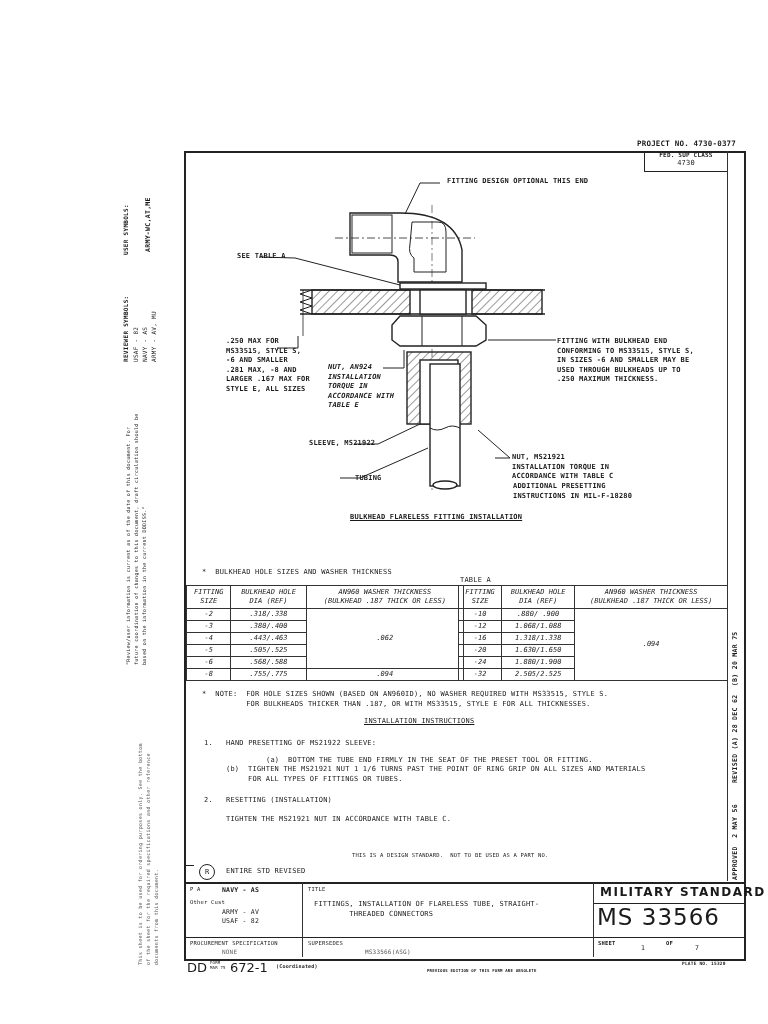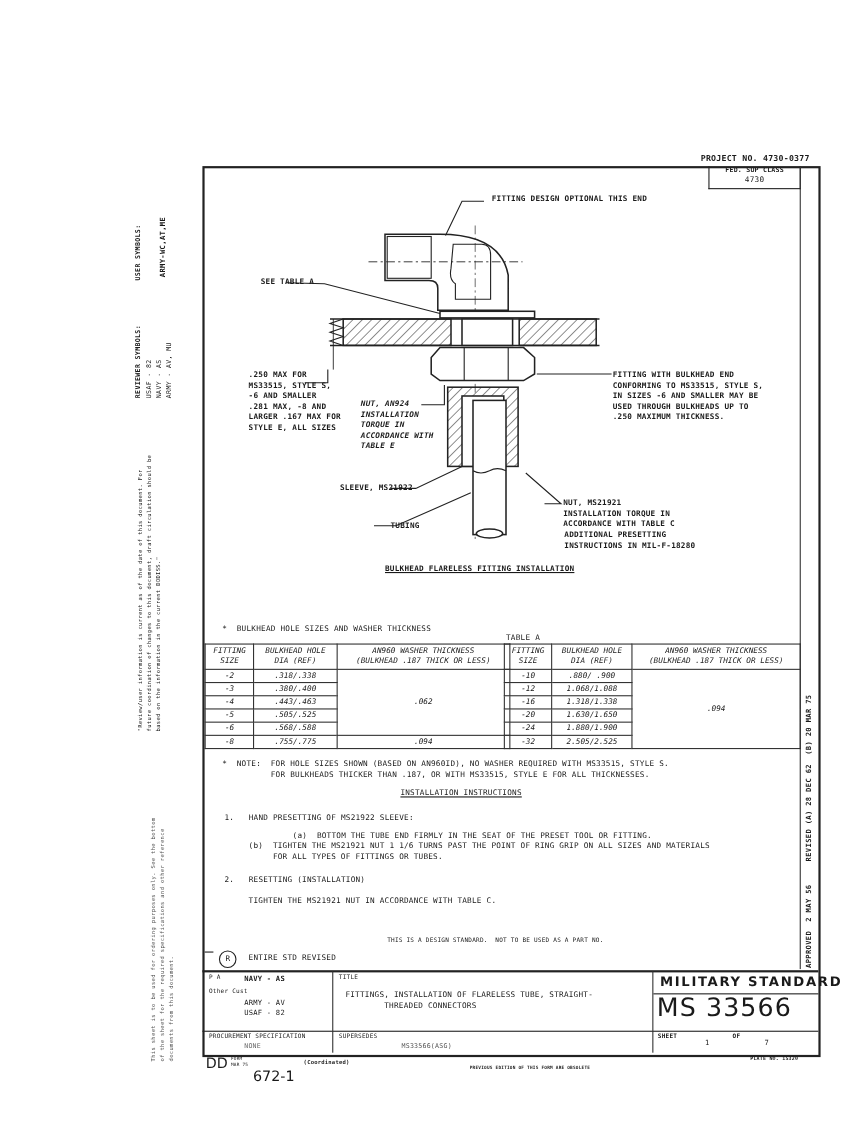--- a/index.html
+++ b/index.html
@@ -235,16 +235,16 @@
 <div class="abs t" style="left:308px;top:939px;font-size:5.5px;">SUPERSEDES</div>
 <div class="abs t" style="left:365px;top:947px;font-size:6px;color:#555;">MS33566(ASG)</div>
 <div class="abs t tb" style="left:598px;top:939px;font-size:5.5px;">SHEET</div>
 <div class="abs t" style="left:641px;top:944px;font-size:6.5px;">1</div>
 <div class="abs t tb" style="left:666px;top:939px;font-size:5.5px;">OF</div>
 <div class="abs t" style="left:695px;top:944px;font-size:6.5px;">7</div>
 
 <div class="abs" style="left:187px;top:960px;font-size:13px;font-family:'DejaVu Sans','Liberation Sans',sans-serif;">DD</div>
 <div class="abs t" style="left:210px;top:960px;font-size:4px;line-height:5px;">FORM
 MAR 75</div>
-<div class="abs" style="left:230px;top:960px;font-size:13px;font-family:'DejaVu Sans','Liberation Sans',sans-serif;margin-top:12px;">672-1</div>
+<div class="abs" style="left:230px;top:960px;font-size:13px;font-family:'DejaVu Sans','Liberation Sans',sans-serif;">672-1</div>
 <div class="abs t tb" style="left:276px;top:962px;font-size:5px;">(Coordinated)</div>
 <div class="abs t tb" style="left:427px;top:966px;font-size:4px;">PREVIOUS EDITION OF THIS FORM ARE OBSOLETE</div>
 <div class="abs t tb" style="left:682px;top:959px;font-size:4.5px;">PLATE NO. 15320</div>
 
 </body></html>

